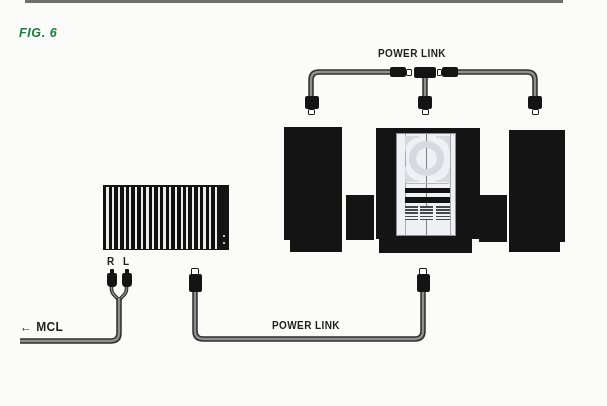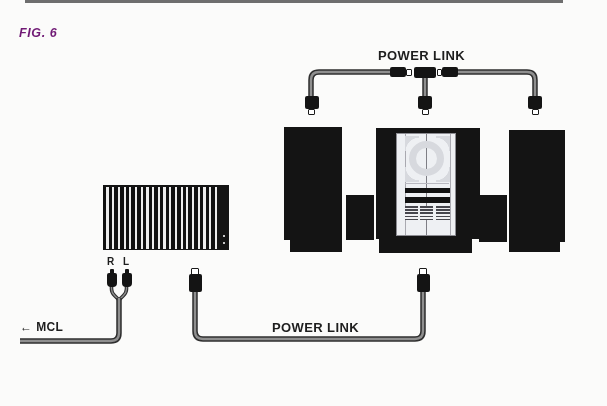--- a/index.html
+++ b/index.html
@@ -6,22 +6,22 @@
     --bg:#fbfbfa; --ink:#141414; --cable-core:#8f8f8f; --cable-edge:#2f2f2f;
     --panel:#eef0f3; --cd-gray:#d7d9de; --text:#1e1e1e;
   }
   html,body{margin:0;padding:0;background:#888;}
   .stage{
     position:relative;width:607px;height:406px;background:var(--bg);
     overflow:hidden;font-family:"Liberation Sans",sans-serif;margin:0 auto;
   }
   .abs{position:absolute;}
   .black{background:var(--ink);}
-  .label{position:absolute;color:var(--text);font-weight:700;font-size:13px;letter-spacing:.4px;white-space:nowrap;}
-  .fig{position:absolute;color:#701a75;font-style:italic;font-size:12.5px;font-weight:600;letter-spacing:.6px;}
+  .label{position:absolute;color:var(--text);font-weight:700;font-size:10px;letter-spacing:.4px;white-space:nowrap;}
+  .fig{position:absolute;color:#15803d;font-style:italic;font-size:12.5px;font-weight:600;letter-spacing:.6px;}
   .chan{position:absolute;color:var(--text);font-weight:700;font-size:10px;}
   .plug{position:absolute;background:var(--ink);border-radius:2px;}
   .tip{position:absolute;background:#fff;border:1px solid #1a1a1a;border-radius:1px;box-sizing:border-box;}
   svg{position:absolute;left:0;top:0;}
   path{fill:none;}
   .cable-edge{stroke:var(--cable-edge);stroke-width:5.5;}
   .cable-core{stroke:var(--cable-core);stroke-width:2.4;}
   .thin-edge{stroke:var(--cable-edge);stroke-width:3.6;}
   .thin-core{stroke:var(--cable-core);stroke-width:1.3;}
   .panel{position:absolute;background:var(--panel);border:1px solid #8c8c92;box-sizing:border-box;}

